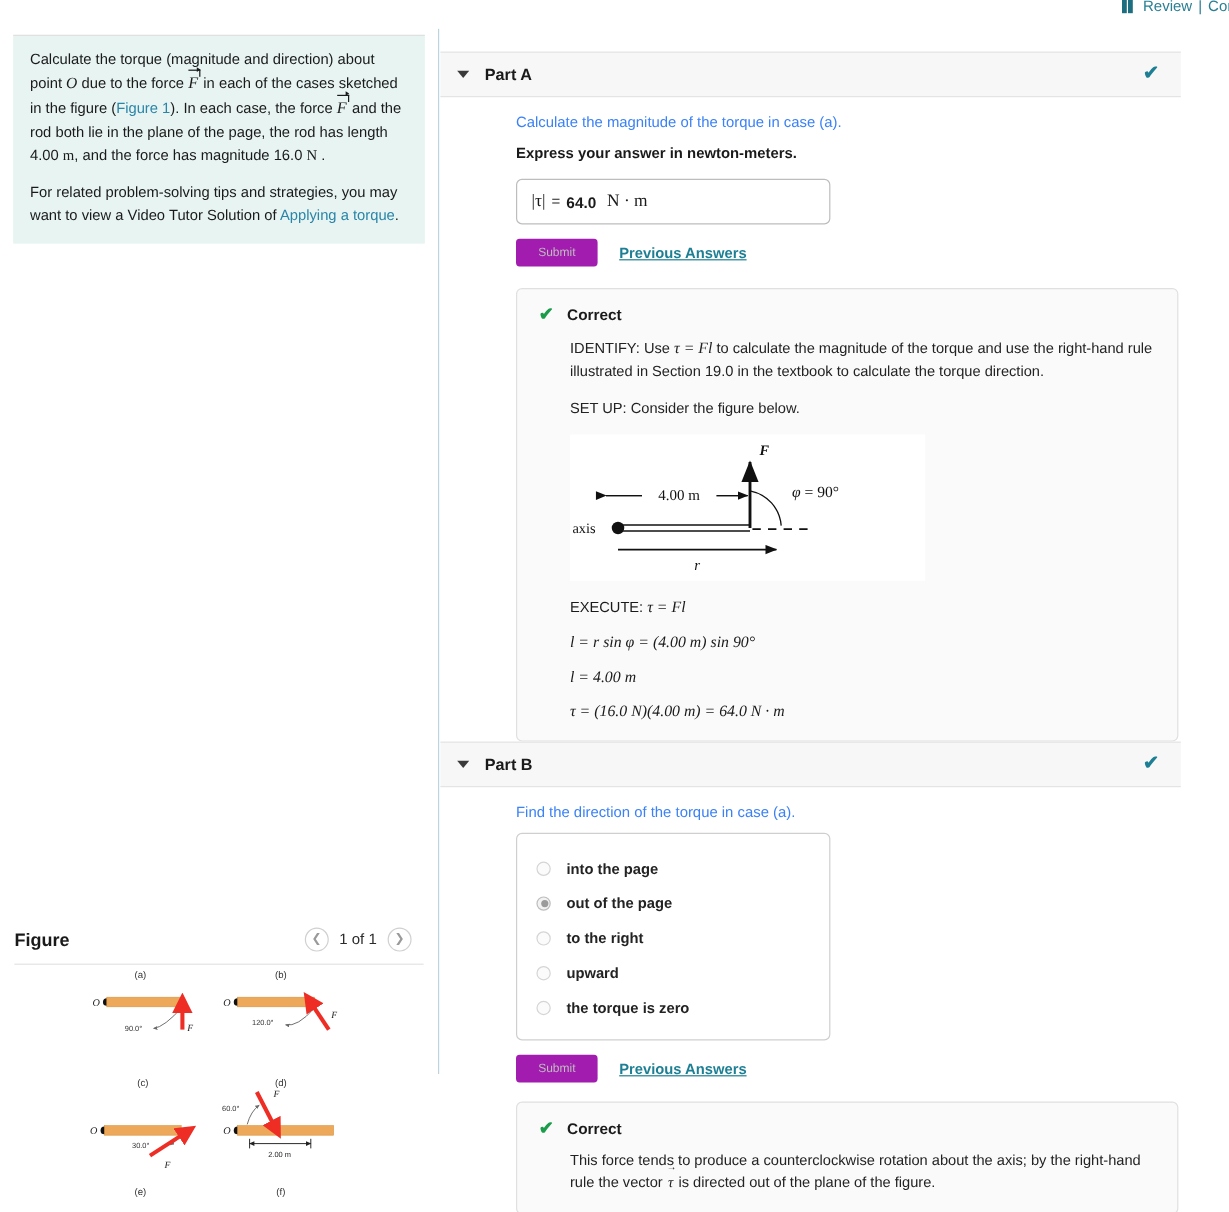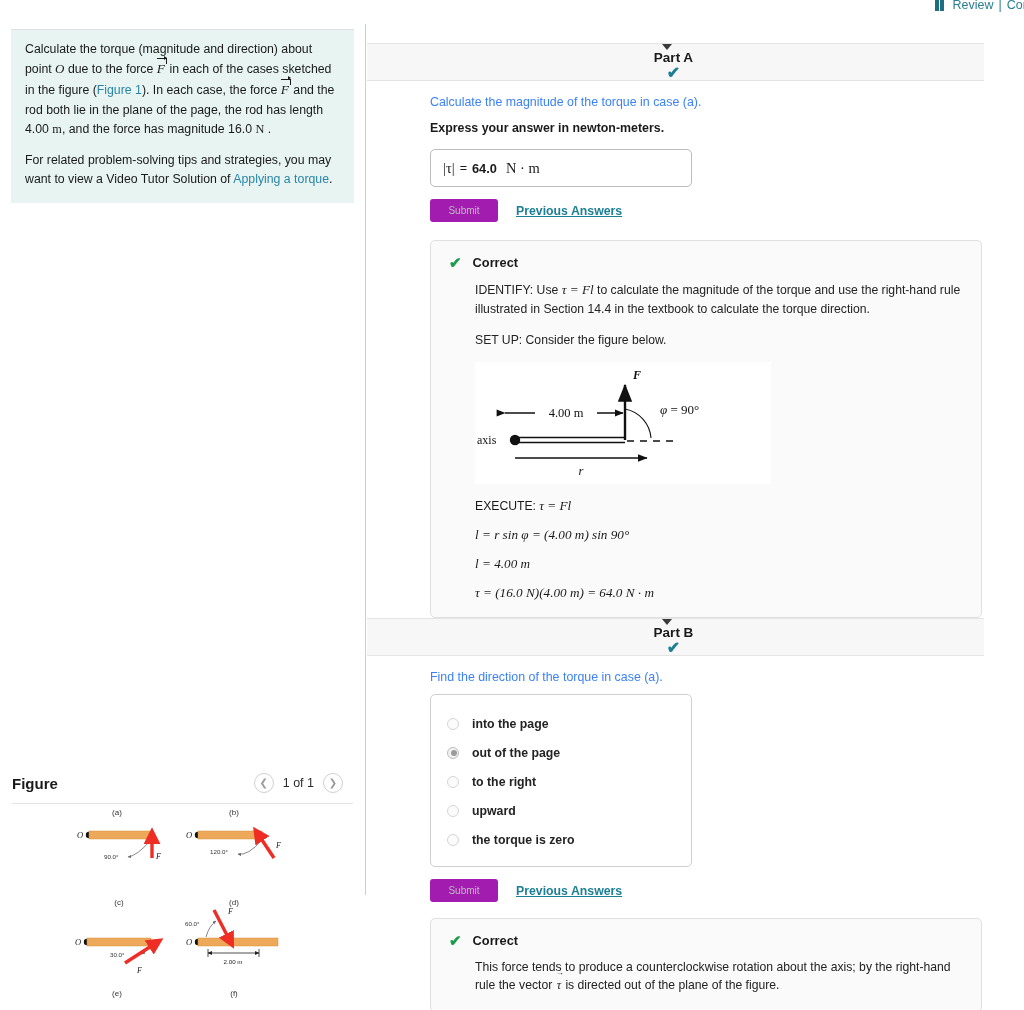--- a/index.html
+++ b/index.html
@@ -93,21 +93,21 @@
   .book-icon i:nth-child(2) { left: 5px; }
   .review-sep { color: #2a7f93; }
 
   .part-header {
     display: flex; align-items: center;
     background: #f7f7f7;
     border-top: 1px solid #e4e4e4;
     border-bottom: 1px solid #e4e4e4;
     height: 38px;
     padding: 0 18px 0 14px;
-    margin-left: 0; width: 617px; flex-direction: column;
+    margin-left: 0; width: 617px;
   }
   .caret {
     width: 0; height: 0;
     border-left: 5.5px solid transparent;
     border-right: 5.5px solid transparent;
     border-top: 6.5px solid #3a3a3a;
     margin-right: 13px;
   }
   .part-label { font-size: 13.5px; font-weight: bold; color: #1a1a1a; flex: 1; }
   .check-teal { color: #1d7f93; font-size: 16px; font-weight: bold; line-height: 1; }
@@ -324,21 +324,21 @@
           <div class="submit-btn">Submit</div>
           <div class="prev-link">Previous Answers</div>
         </div>
 
         <div class="feedback-box">
           <div class="fb-head">
             <span class="check-green">✔</span>
             <span class="fb-title">Correct</span>
           </div>
           <div class="fb-body">
-            <p class="fb-p"><span>IDENTIFY: Use </span><span class="mathser">τ = Fl</span><span> to calculate the magnitude of the torque and use the right-hand rule illustrated in Section 14.4 in the textbook to calculate the torque direction.</span></p>
+            <p class="fb-p"><span>IDENTIFY: Use </span><span class="mathser">τ = Fl</span><span> to calculate the magnitude of the torque and use the right-hand rule illustrated in Section 19.0 in the textbook to calculate the torque direction.</span></p>
             <p class="fb-p">SET UP: Consider the figure below.</p>
 
             <div class="solution-figure">
               <svg width="296" height="122" viewBox="0 0 296 122">
                 <defs>
                   <marker id="sh" markerWidth="8" markerHeight="8" refX="7" refY="3" orient="auto">
                     <path d="M0,0 L7.5,3 L0,6 z" fill="#111"></path>
                   </marker>
                   <marker id="shl" markerWidth="8" markerHeight="8" refX="0.5" refY="3" orient="auto">
                     <path d="M7.5,0 L0,3 L7.5,6 z" fill="#111"></path>

